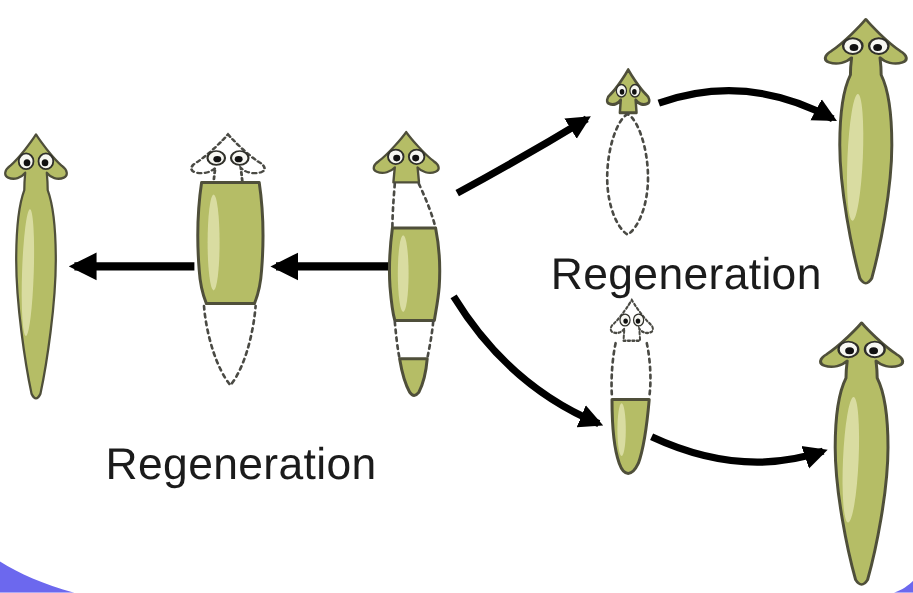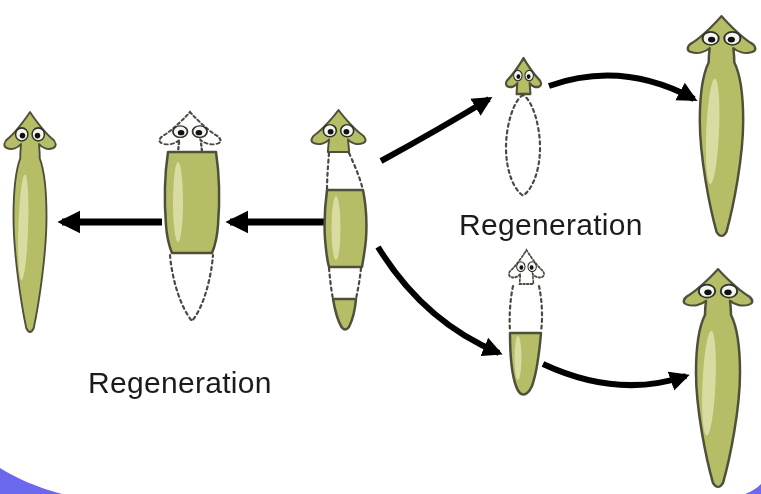--- a/index.html
+++ b/index.html
@@ -12,21 +12,21 @@
     --eye-ring:#30302a;
     --eye-pupil:#111111;
     --arrow:#000000;
     --text:#1b1b1b;
     --corner-accent:#6c68ee;
   }
   html,body{margin:0;padding:0;background:var(--background);}
   body{width:761px;height:494px;overflow:hidden;font-family:"Liberation Sans",sans-serif;}
   .canvas{position:relative;width:761px;height:494px;background:var(--background);}
   .canvas > svg{position:absolute;left:0;top:0;}
-  .label{position:absolute;color:var(--text);font-size:30px;letter-spacing:.3px;white-space:nowrap;}
+  .label{position:absolute;color:var(--text);font-size:37px;letter-spacing:.3px;white-space:nowrap;}
   .label-left{left:88px;top:366px;}
   .label-right{left:459px;top:208px;}
 
   .worm-fill{fill:var(--worm-body);stroke:var(--worm-outline);stroke-width:var(--ow,2.5);stroke-linejoin:round;}
   .worm-hl{fill:var(--worm-highlight);opacity:.85;}
   .dashed-fill{fill:#ffffff;stroke:var(--dashed-outline);stroke-width:var(--dw,2.6);stroke-dasharray:var(--dash,3.5 3.6);stroke-linecap:round;}
   .dashed-line{fill:none;stroke:var(--dashed-outline);stroke-width:2.2;stroke-dasharray:3 3.6;stroke-linecap:round;}
   .eye-white{fill:var(--eye-white);stroke:var(--eye-ring);stroke-width:2;}
   .eye-pupil{fill:var(--eye-pupil);}
   .arrow{fill:none;stroke:var(--arrow);stroke-width:7;}

